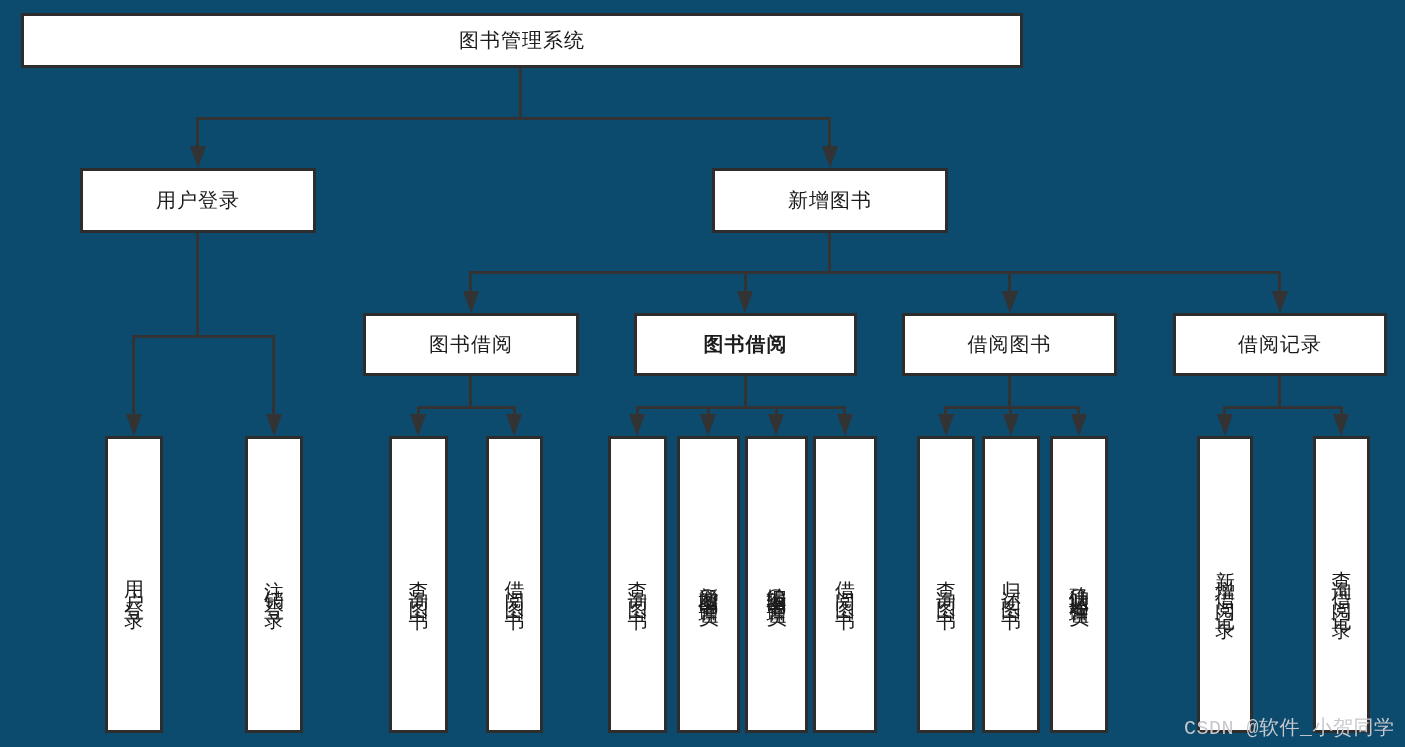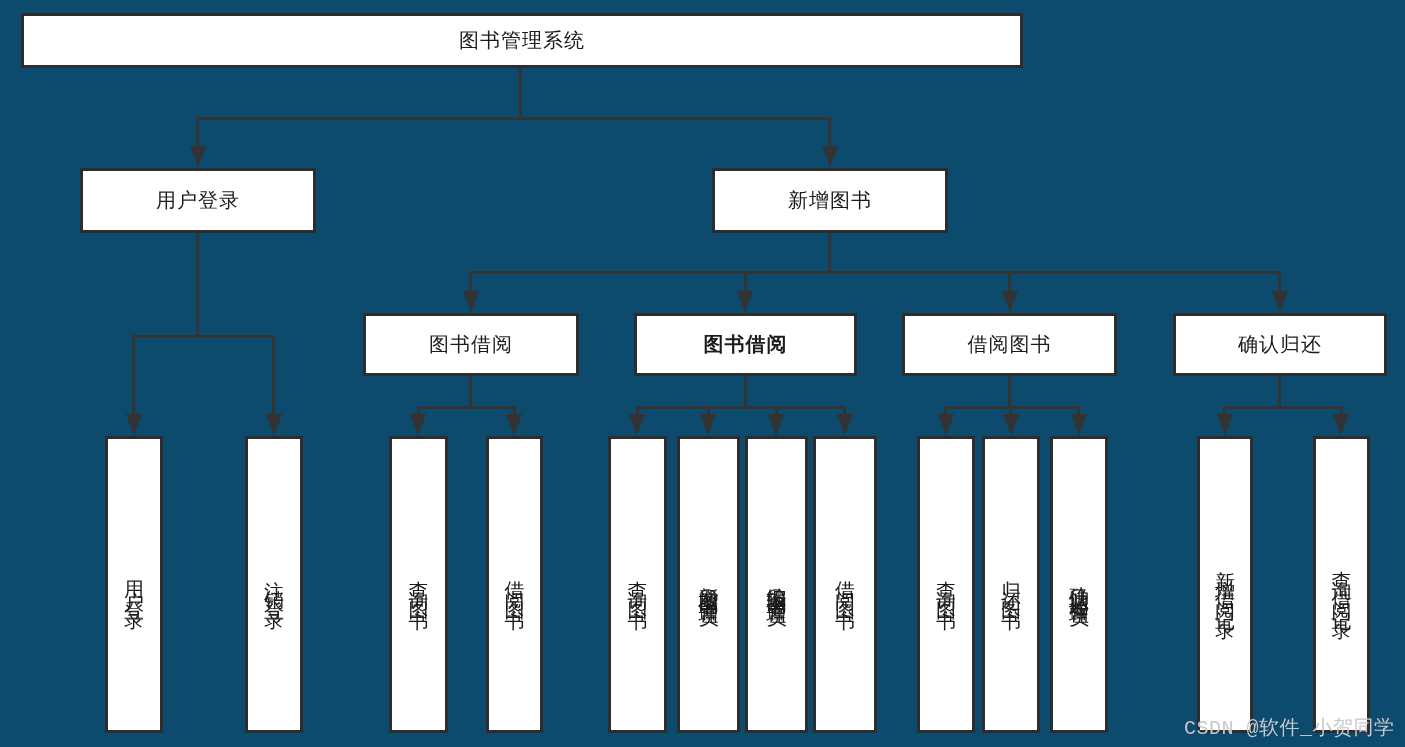--- a/index.html
+++ b/index.html
@@ -57,21 +57,21 @@
 <div class="canvas">
 
   <div class="box" style="left:21px;top:13px;width:1002px;height:55px;">图书管理系统</div>
 
   <div class="box" style="left:80px;top:168px;width:236px;height:65px;">用户登录</div>
   <div class="box" style="left:712px;top:168px;width:236px;height:65px;">新增图书</div>
 
   <div class="box" style="left:363px;top:313px;width:216px;height:63px;">图书借阅</div>
   <div class="box" style="left:634px;top:313px;width:223px;height:63px;font-weight:bold;">图书借阅</div>
   <div class="box" style="left:902px;top:313px;width:215px;height:63px;">借阅图书</div>
-  <div class="box" style="left:1173px;top:313px;width:214px;height:63px;">确认归还</div>
+  <div class="box" style="left:1173px;top:313px;width:214px;height:63px;">借阅记录</div>
 
   <div class="box leaf" style="left:105px;top:436px;width:58px;height:297px;">用户登录</div>
   <div class="box leaf" style="left:245px;top:436px;width:58px;height:297px;">注销登录</div>
 
   <div class="box leaf" style="left:389px;top:436px;width:59px;height:297px;">查询图书</div>
   <div class="box leaf" style="left:486px;top:436px;width:57px;height:297px;">借阅图书</div>
 
   <div class="box leaf" style="left:608px;top:436px;width:59px;height:297px;">查询图书</div>
   <div class="box leaf tight" style="left:677px;top:436px;width:63px;height:297px;">新增图书（管理员）</div>
   <div class="box leaf tight" style="left:745px;top:436px;width:63px;height:297px;">编辑图书（管理员）</div>

